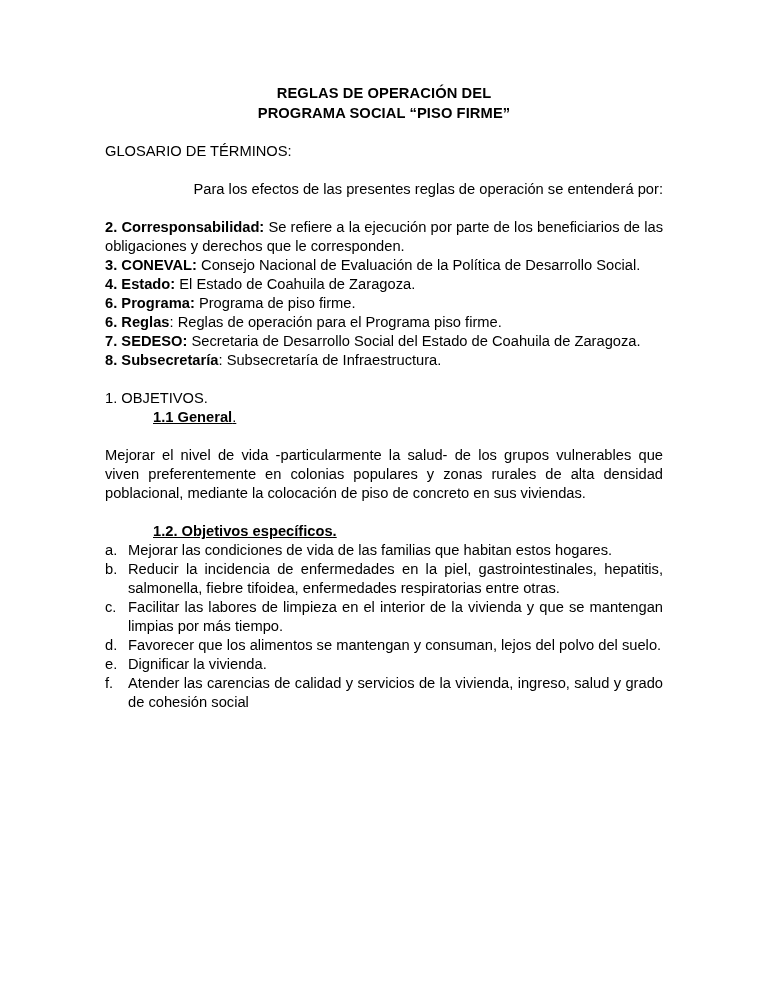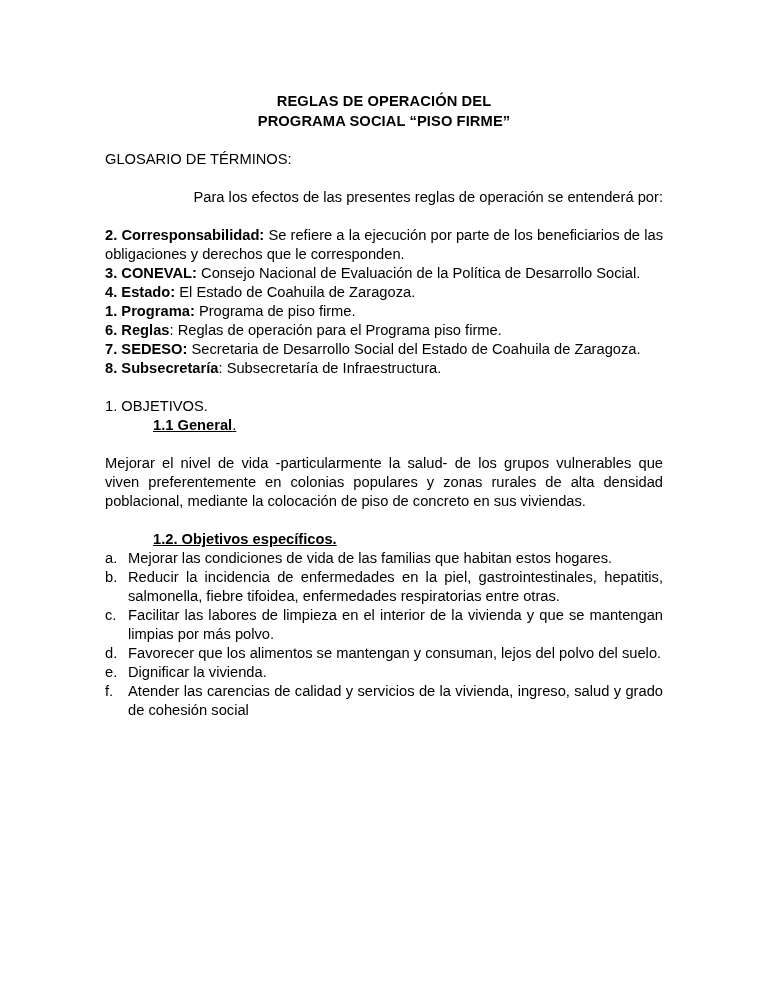--- a/index.html
+++ b/index.html
@@ -12,21 +12,21 @@
   body {
     font-family: "Liberation Sans", sans-serif;
     color: #000000;
     -webkit-font-smoothing: antialiased;
   }
 
   .page {
     position: relative;
     width: 768px;
     height: 894px;
-    margin: 8px auto;
+    margin: 0 auto;
     background: #ffffff;
     overflow: hidden;
     box-sizing: border-box;
     padding-left: 20px;
   }
 
   .content {
     position: absolute;
     left: 105px;
     top: 84px;
@@ -151,21 +151,21 @@
     <div class="gap-sm"></div>
 
     <p class="para">Para los efectos de las presentes reglas de operación se entenderá por:</p>
 
     <div class="gap-sm"></div>
 
     <ul class="glossary" id="glossary-list">
         <li><span class="term">2. Corresponsabilidad:</span><span> Se refiere a la ejecución por parte de los beneficiarios de las obligaciones y derechos que le corresponden.</span></li>
         <li><span class="term">3. CONEVAL:</span><span> Consejo Nacional de Evaluación de la Política de Desarrollo Social.</span></li>
         <li><span class="term">4. Estado:</span><span> El Estado de Coahuila de Zaragoza.</span></li>
-        <li><span class="term">1. Programa:</span><span> Programa de piso firme.</span></li>
+        <li><span class="term">6. Programa:</span><span> Programa de piso firme.</span></li>
         <li><span class="term">6. Reglas</span><span>:</span><span> Reglas de operación para el Programa piso firme.</span></li>
         <li><span class="term">7. SEDESO:</span><span> Secretaria de Desarrollo Social del Estado de Coahuila de Zaragoza.</span></li>
         <li><span class="term">8. Subsecretaría</span><span>:</span><span> Subsecretaría de Infraestructura.</span></li>
       </ul>
 
     <div class="gap-sm"></div>
 
     <p class="section-heading">1. OBJETIVOS.</p>
 
     <p class="sub-heading"><span>1.1 General</span><span class="trail">.</span></p>
@@ -182,21 +182,21 @@
         <li>
           <span class="marker">a.</span>
           <span class="txt">Mejorar las condiciones de vida de las familias que habitan estos hogares.</span>
         </li>
         <li>
           <span class="marker">b.</span>
           <span class="txt">Reducir la incidencia de enfermedades en la piel, gastrointestinales, hepatitis, salmonella, fiebre tifoidea, enfermedades respiratorias entre otras.</span>
         </li>
         <li>
           <span class="marker">c.</span>
-          <span class="txt">Facilitar las labores de limpieza en el interior de la vivienda y que se mantengan limpias por más polvo.</span>
+          <span class="txt">Facilitar las labores de limpieza en el interior de la vivienda y que se mantengan limpias por más tiempo.</span>
         </li>
         <li>
           <span class="marker">d.</span>
           <span class="txt">Favorecer que los alimentos se mantengan y consuman, lejos del polvo del suelo.</span>
         </li>
         <li>
           <span class="marker">e.</span>
           <span class="txt">Dignificar la vivienda.</span>
         </li>
         <li>

